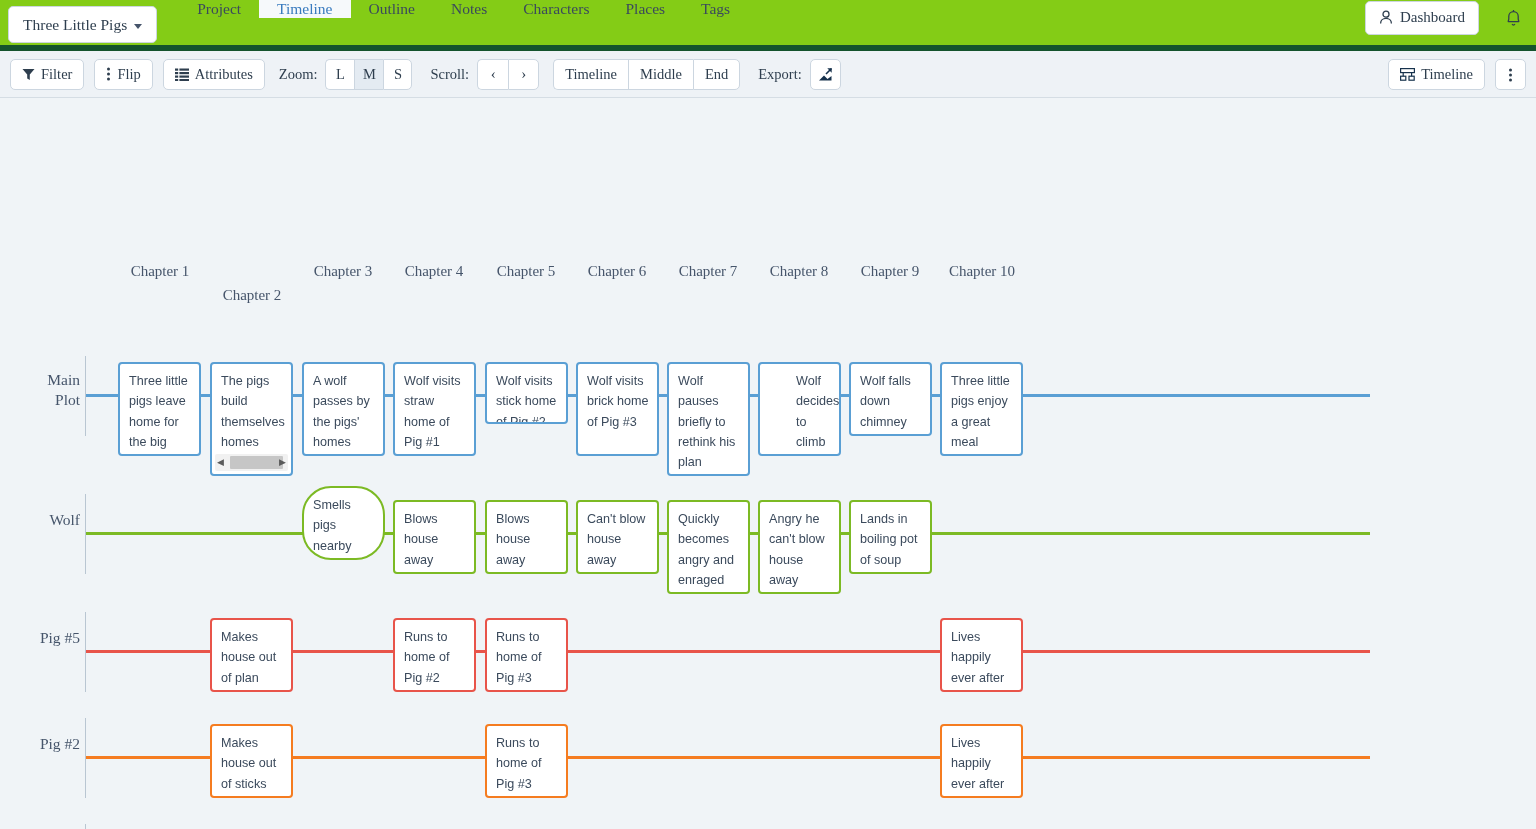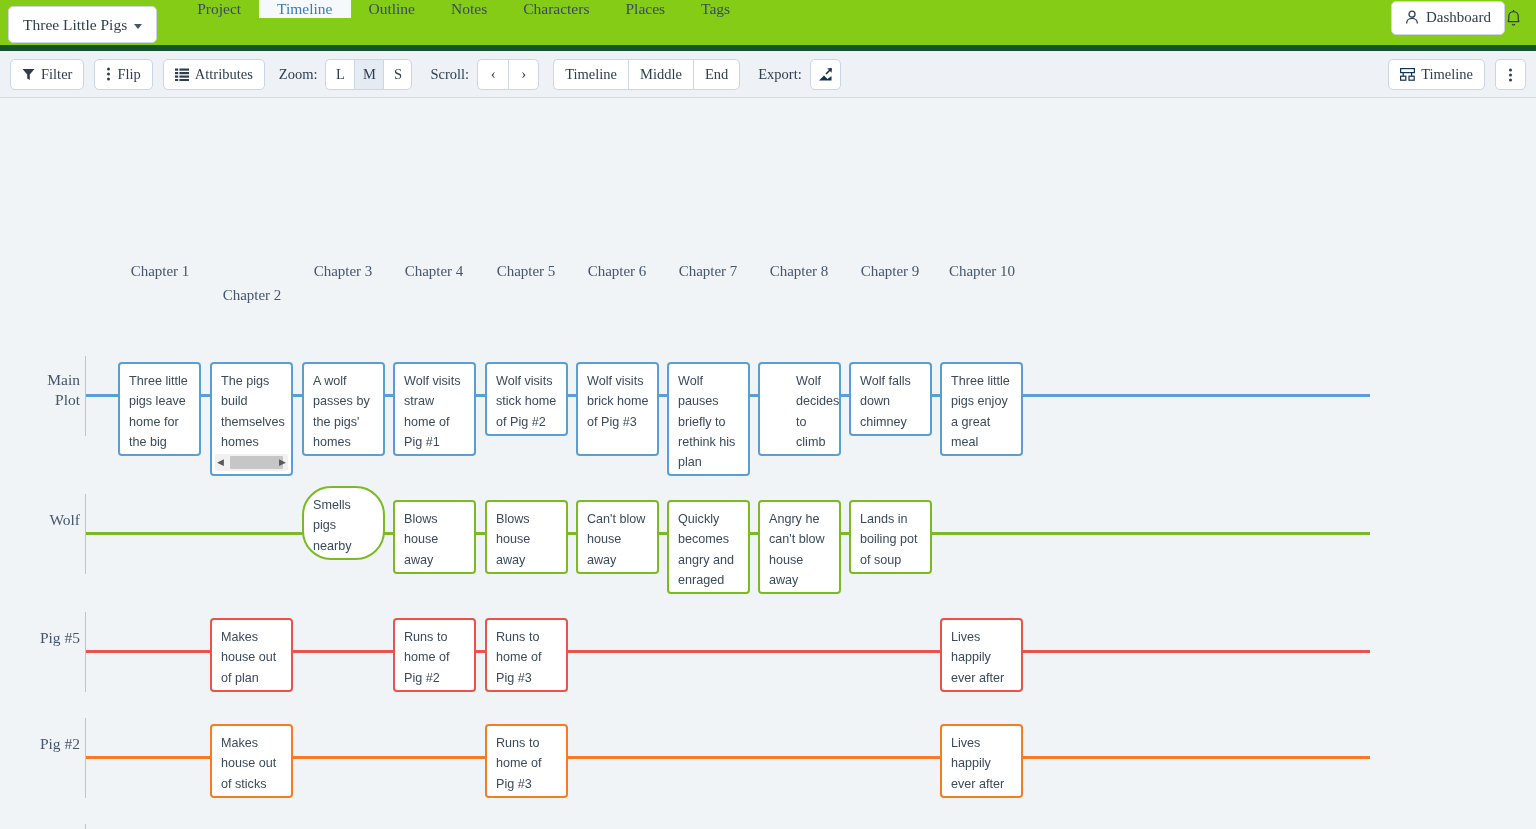--- a/index.html
+++ b/index.html
@@ -27,21 +27,21 @@
     height:37px;
   }
   .caret { width:0;height:0;border-left:4.5px solid transparent;border-right:4.5px solid transparent;border-top:5.5px solid #45546a;display:inline-block;margin-top:3px;}
   .tabs { display:flex; align-items:stretch; margin-left:22px; }
   .tab {
     display:flex; align-items:center; padding:0 18px;
     font-size:15.5px; color:#3b4a5c; cursor:pointer;
     text-decoration:none;
   }
   .tab.active { color:#3a7bbf; background:#f6f9fb; }
-  .hdr-right { position:absolute; right:10px; top:0; height:35px; display:flex; align-items:center; gap:0;}
+  .hdr-right { position:absolute; right:10px; top:0; height:35px; display:flex; align-items:center; gap:26px;}
   .dash-btn {
     background:#fff; border:1px solid #ccd6e0; border-radius:5px;
     height:34px; padding:0 13px; display:flex; align-items:center; gap:7px;
     font-size:15px; color:#2e3e4e; cursor:pointer;
   }
   .bell { cursor:pointer; display:flex; align-items:center; padding-right:4px;}
 
   
   .toolbar {
     height:47px; background:#eef2f6;
@@ -238,21 +238,21 @@
       <div>The pigs build themselves homes</div>
       <div class="minibar">
         <span class="mb-arrow">◀</span>
         <span class="thumb"></span>
         <span class="mb-arrow">▶</span>
       </div>
     </div>
     <div class="card" style="left: 393px; top: 264px; width: 83px; height: 94px;">
       <div>Wolf visits straw home of Pig #1</div>
     </div>
-    <div class="card" style="left: 485px; top: 264px; width: 83px; height: 74px;">
+    <div class="card" style="left: 485px; top: 264px; width: 83px; height: 62px;">
       <div>Wolf visits stick home of Pig #2</div>
     </div>
     <div class="card" style="left: 576px; top: 264px; width: 83px; height: 94px;">
       <div>Wolf visits brick home of Pig #3</div>
     </div>
     <div class="card" style="left: 667px; top: 264px; width: 83px; height: 114px;">
       <div>Wolf pauses briefly to rethink his plan</div>
     </div>
     <div class="card" style="left: 758px; top: 264px; width: 83px; height: 94px; padding-left: 36px;">
       <div>Wolf decides to climb up chimney</div>

